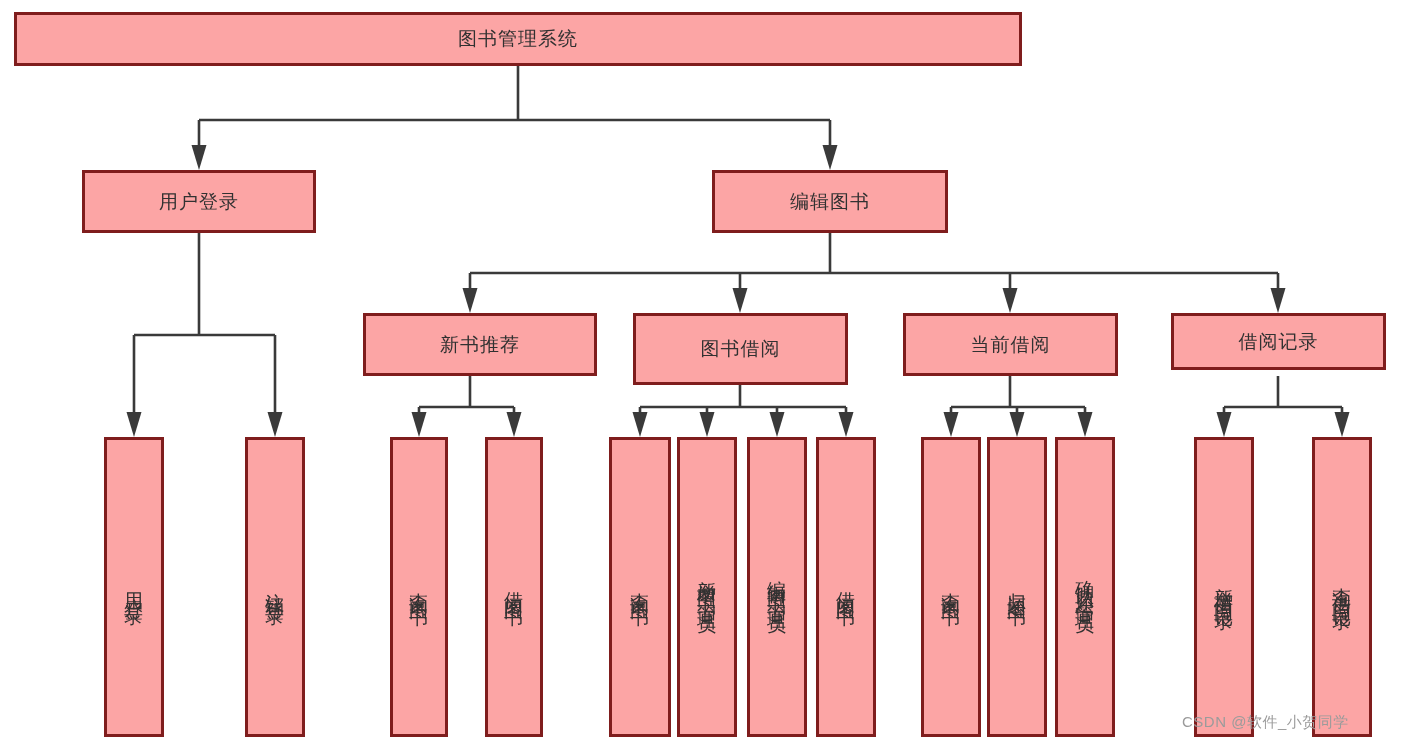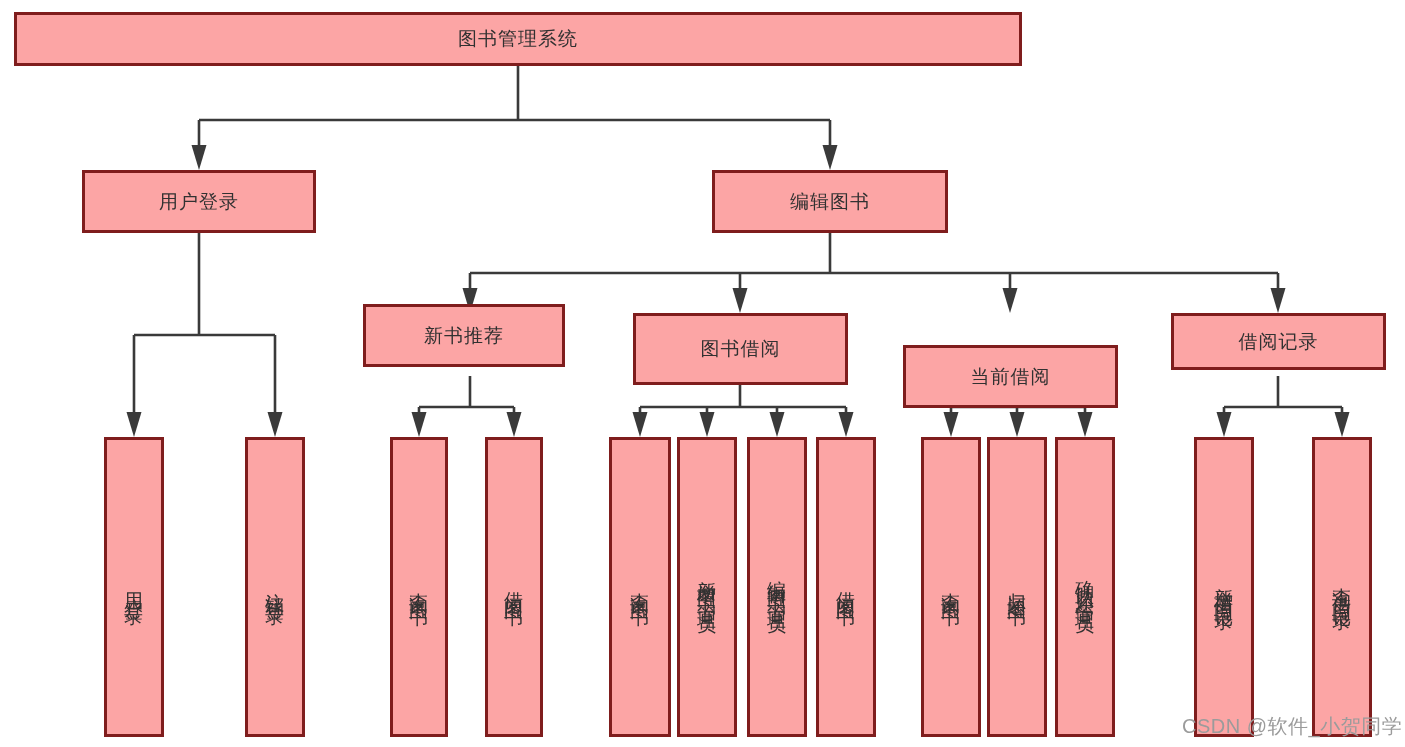--- a/index.html
+++ b/index.html
@@ -43,21 +43,21 @@
     text-orientation: mixed;
     font-size: 19px;
     letter-spacing: 5px;
     line-height: 1;
     white-space: nowrap;
   }
   .watermark {
     position: absolute;
     left: 1182px;
     top: 713px;
-    font-size: 20px;
+    font-size: 15px;
     color: #9b9b9b;
     letter-spacing: 0.5px;
     z-index: 5;
     white-space: nowrap;
   }
 </style>
 </head>
 <body>
 
 <div class="canvas">
@@ -129,27 +129,27 @@
     <span>图书管理系统</span>
   </div>
 
   <div class="node h-label" style="left:82px; top:170px; width:234px; height:63px;">
     <span>用户登录</span>
   </div>
   <div class="node h-label" style="left:712px; top:170px; width:236px; height:63px;">
     <span>编辑图书</span>
   </div>
 
-  <div class="node h-label" style="left:363px; top:304px; width:202px; height:63px;">
+  <div class="node h-label" style="left:363px; top:313px; width:234px; height:63px;">
     <span>新书推荐</span>
   </div>
   <div class="node h-label" style="left:633px; top:313px; width:215px; height:72px;">
     <span>图书借阅</span>
   </div>
-  <div class="node h-label" style="left:903px; top:313px; width:215px; height:63px;margin-top:32px;">
+  <div class="node h-label" style="left:903px; top:313px; width:215px; height:63px;">
     <span>当前借阅</span>
   </div>
   <div class="node h-label" style="left:1171px; top:313px; width:215px; height:57px;">
     <span>借阅记录</span>
   </div>
 
   <div class="node leaf" style="left:104px; top:437px; width:60px; height:300px;">
     <span>用户登录</span>
   </div>
   <div class="node leaf" style="left:245px; top:437px; width:60px; height:300px;">

